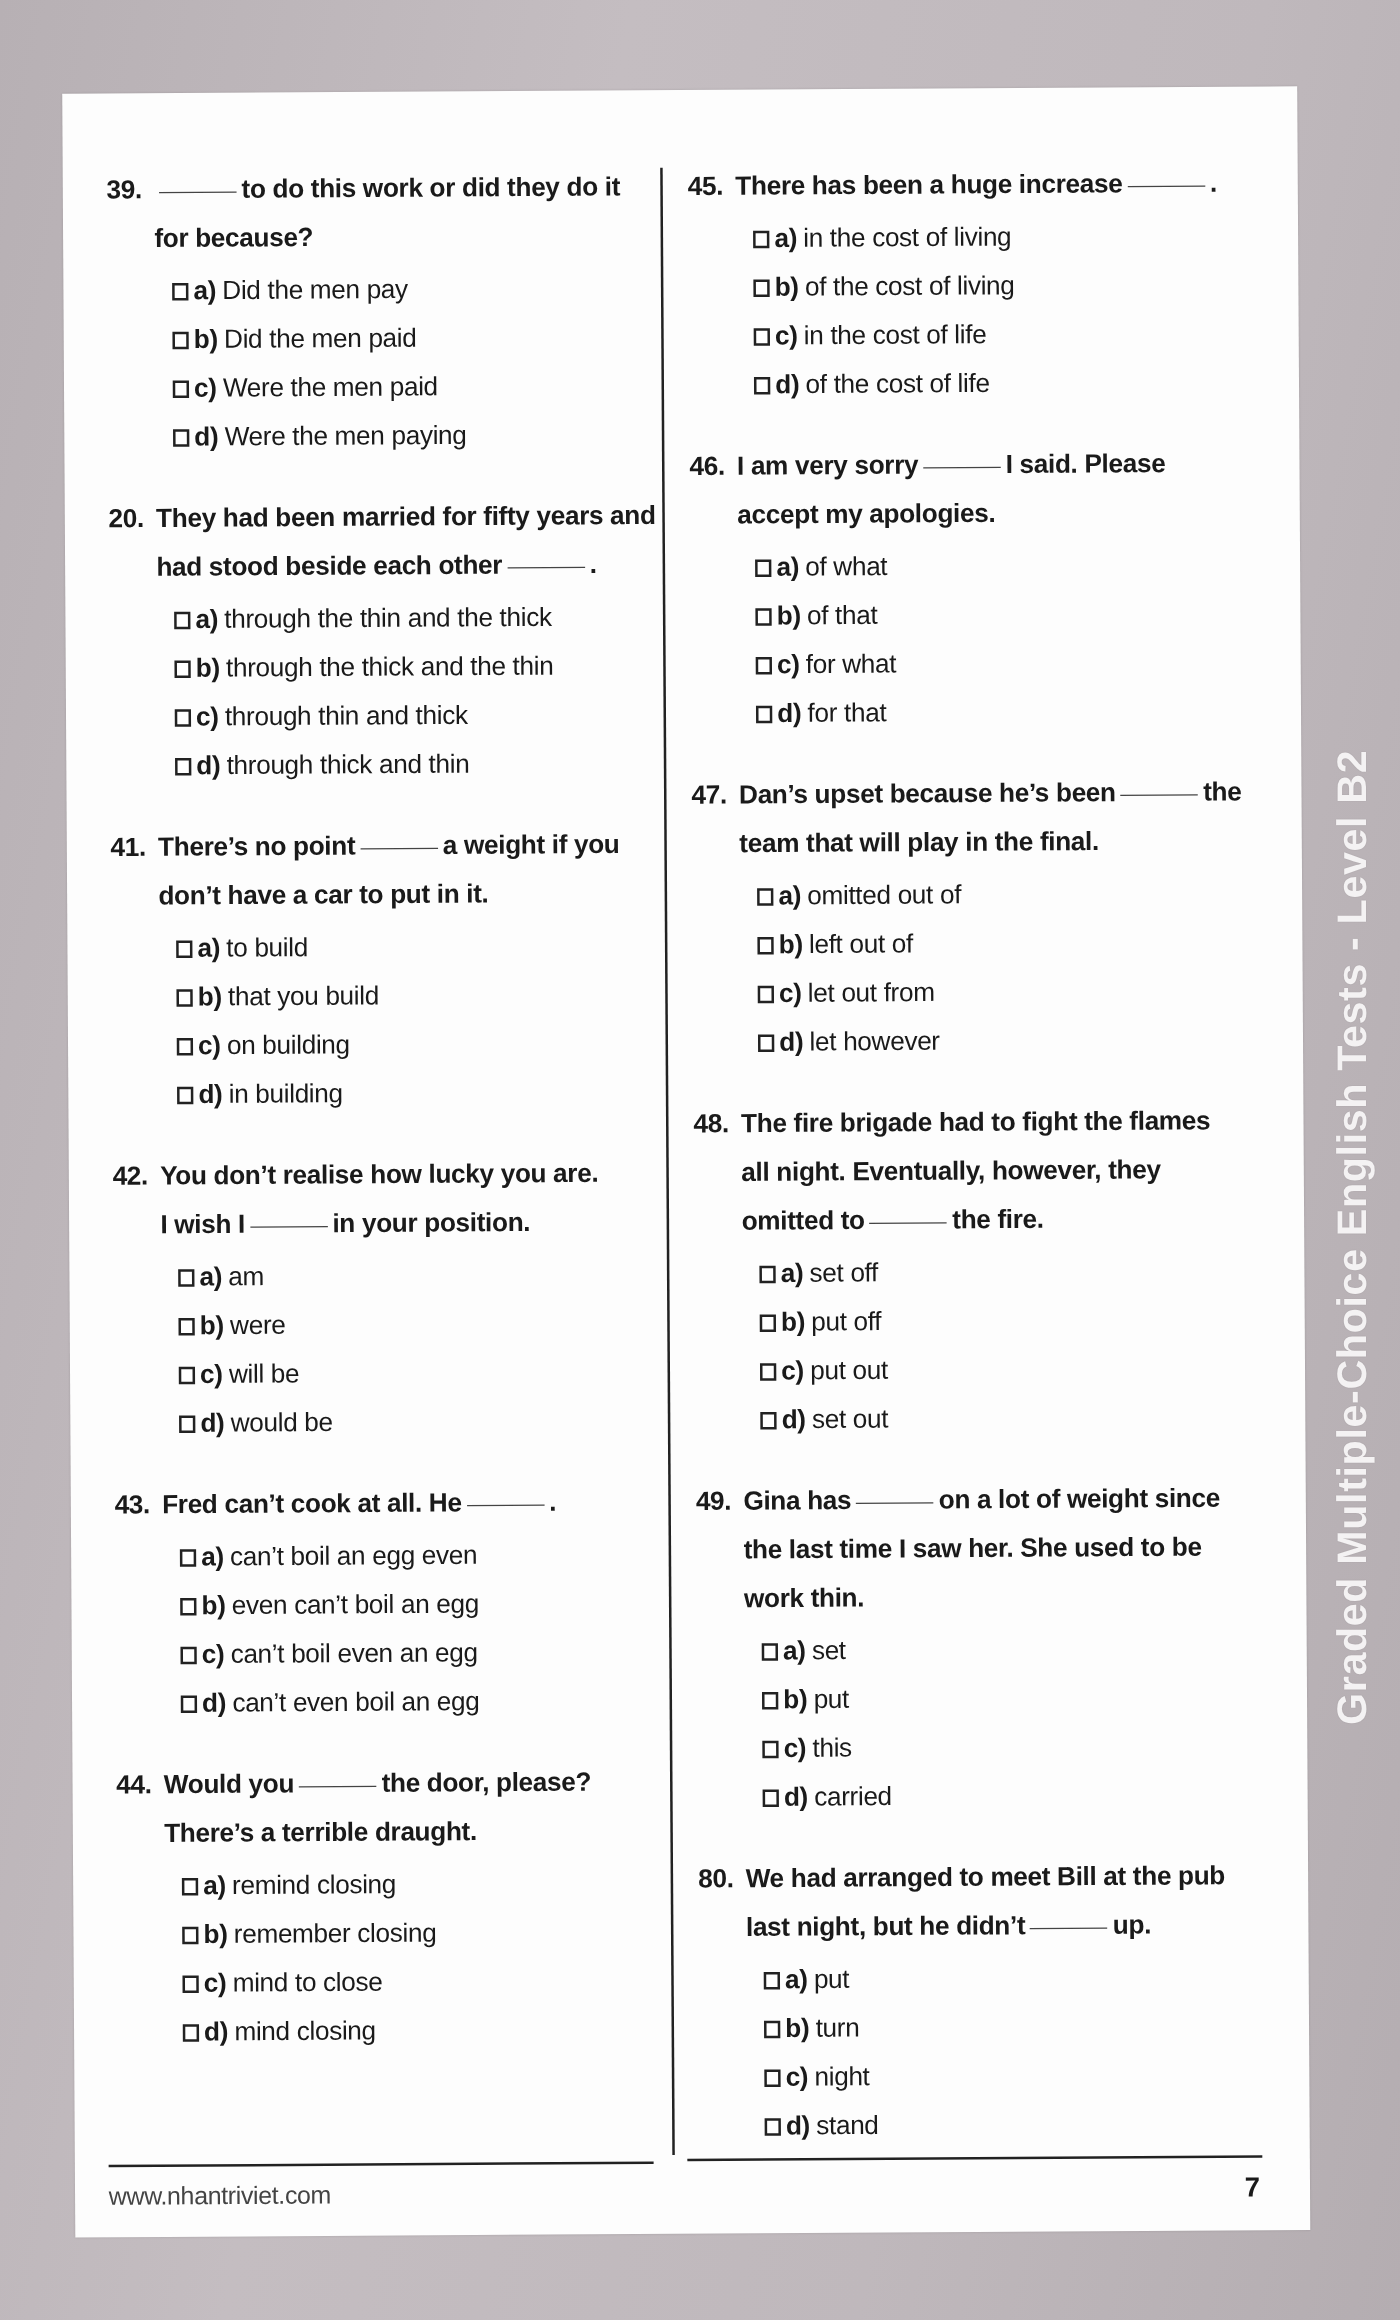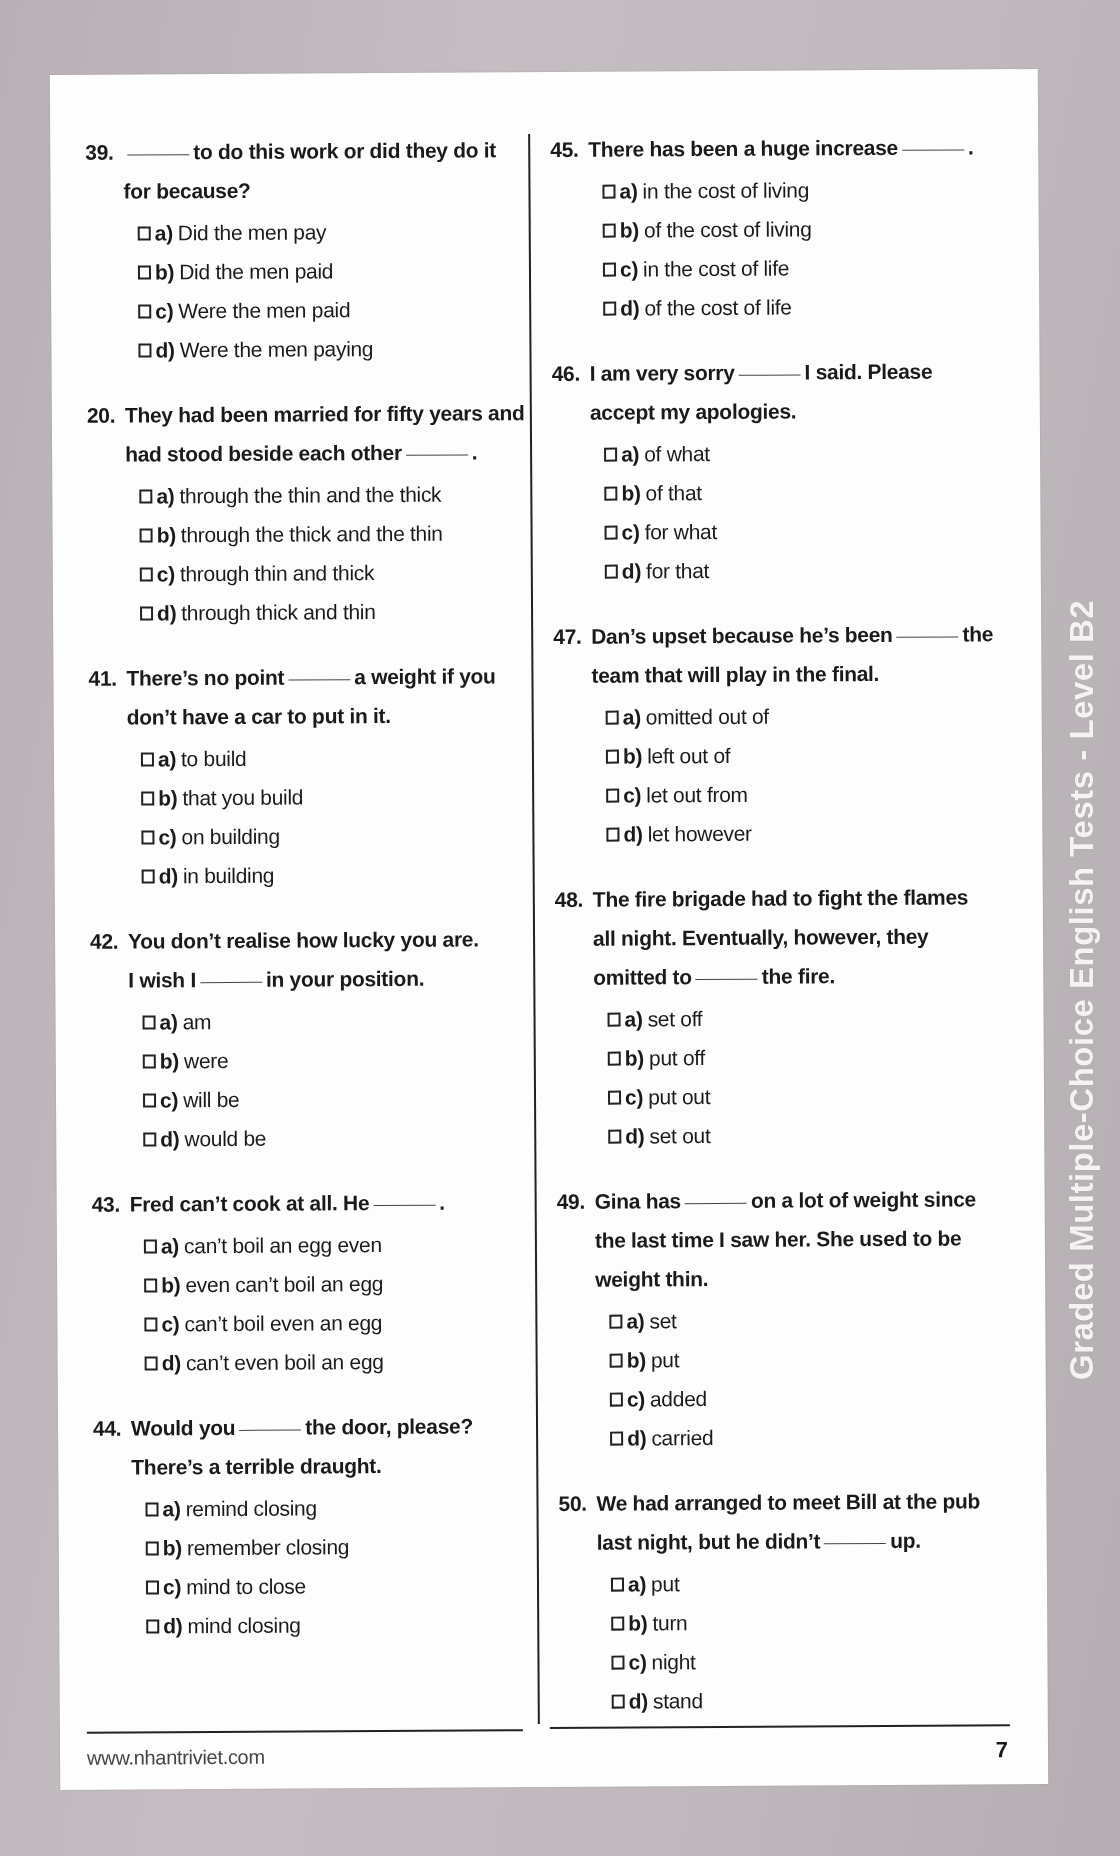--- a/index.html
+++ b/index.html
@@ -330,46 +330,46 @@
           <div class="option">
             <span class="checkbox"></span>
             <span class="opt-letter">d)</span>
             <span>set out</span>
           </div>
         </div>
       </div>
       <div class="question">
         <div class="q-line"><span class="q-num">49.</span><span>Gina has</span><span class="blank"></span><span>on a lot of weight since</span></div>
         <div class="q-line q-cont"><span>the last time I saw her. She used to be</span></div>
-        <div class="q-line q-cont"><span>weight thin.</span></div>
+        <div class="q-line q-cont"><span>work thin.</span></div>
         <div class="options">
           <div class="option">
             <span class="checkbox"></span>
             <span class="opt-letter">a)</span>
             <span>set</span>
           </div>
           <div class="option">
             <span class="checkbox"></span>
             <span class="opt-letter">b)</span>
             <span>put</span>
           </div>
           <div class="option">
             <span class="checkbox"></span>
             <span class="opt-letter">c)</span>
-            <span>added</span>
+            <span>this</span>
           </div>
           <div class="option">
             <span class="checkbox"></span>
             <span class="opt-letter">d)</span>
             <span>carried</span>
           </div>
         </div>
       </div>
       <div class="question">
-        <div class="q-line"><span class="q-num">50.</span><span>We had arranged to meet Bill at the pub</span></div>
+        <div class="q-line"><span class="q-num">80.</span><span>We had arranged to meet Bill at the pub</span></div>
         <div class="q-line q-cont"><span>last night, but he didn’t</span><span class="blank"></span><span>up.</span></div>
         <div class="options">
           <div class="option">
             <span class="checkbox"></span>
             <span class="opt-letter">a)</span>
             <span>put</span>
           </div>
           <div class="option">
             <span class="checkbox"></span>
             <span class="opt-letter">b)</span>

